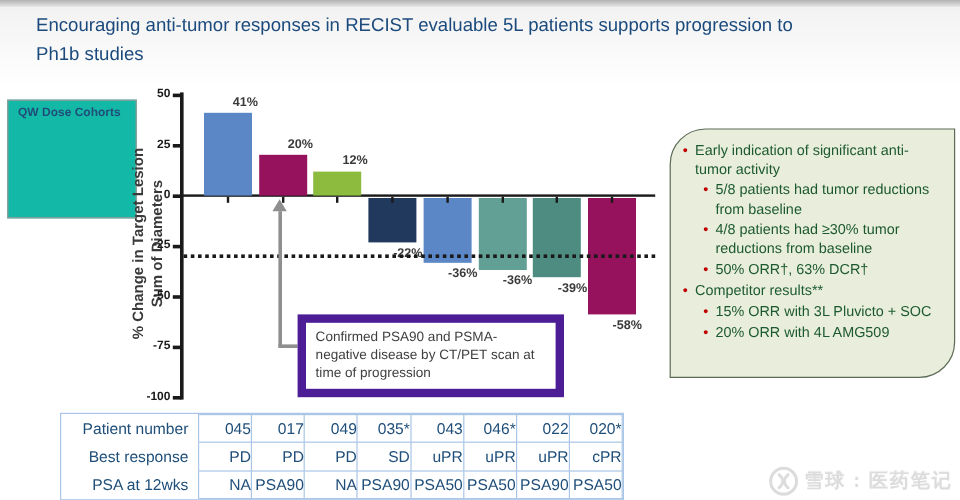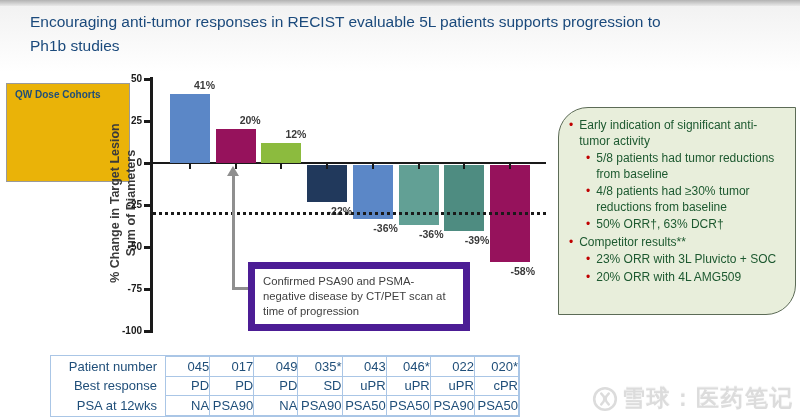--- a/index.html
+++ b/index.html
@@ -9,22 +9,22 @@
 
   
   .top-strip{position:absolute;left:0;top:0;width:800px;height:6px;
              background:linear-gradient(#b2b2b2,#e9e9e9);}
   .title-area{position:absolute;left:0;top:6px;width:800px;height:66px;
               background:linear-gradient(#f2f2f2,#ffffff);}
   .slide-title{position:absolute;left:30px;top:10px;width:745px;
                color:#1b4a7c;font-size:15.5px;line-height:24px;font-weight:500;}
 
   
-  .legend{position:absolute;left:6px;top:83px;width:124px;height:99px;
-          background:#eab308;border:1px solid #9a9a9a;padding:5px 0 0 8px;box-sizing:border-box;}
+  .legend{position:absolute;left:6px;top:83px;width:108px;height:99px;
+          background:#14b8a6;border:1px solid #9a9a9a;padding:5px 0 0 8px;box-sizing:border-box;}
   .legend-title{color:#1f4e79;font-size:10px;font-weight:bold;margin-bottom:3px;}
   .leg-row{display:flex;align-items:center;margin-bottom:3.5px;}
   .leg-swatch{width:12px;height:11px;margin-right:5px;flex:0 0 auto;}
   .leg-label{color:#1f4e79;font-size:9.5px;font-weight:600;white-space:nowrap;}
 
   
   .y-axis-line{position:absolute;left:150px;top:77px;width:2.5px;height:256px;background:#1a1a1a;}
   .zero-line{position:absolute;left:151px;top:161.5px;width:395px;height:2.5px;background:#1a1a1a;}
   .y-label{position:absolute;left:-6px;top:186px;width:260px;height:34px;
            transform:rotate(-90deg);text-align:center;
@@ -51,31 +51,31 @@
 
   
   .green-box{position:absolute;left:558px;top:107px;width:238px;height:208px;box-sizing:border-box;
              background:#e8eedb;border:1.5px solid #5c6b56;
              border-radius:30px 0 30px 0;padding:10px 8px 6px 10px;}
   .b-row{display:flex;margin-bottom:2px;color:#1d5930;font-size:12px;line-height:15.5px;}
   .b-row .dot{color:#c00000;margin-right:6px;font-size:12px;line-height:15.5px;}
   .b-row.lvl2{margin-left:17px;}
 
   
-  .table-wrap{position:absolute;left:50px;top:355px;width:470px;height:62px;
+  .table-wrap{position:absolute;left:50px;top:344px;width:470px;height:73px;
               border:1px solid #aac6e6;box-sizing:border-box;}
   table.results{border-collapse:collapse;width:100%;height:100%;table-layout:fixed;}
   table.results td{border:1px solid #aac6e6;color:#1f4e79;font-size:13px;
                    text-align:right;padding:0;}
   table.results td.hdr{border-top:none;border-bottom:none;border-left:none;
                        text-align:right;padding-right:8px;width:106px;}
 
   
   .watermark{position:absolute;right:6px;bottom:3px;display:flex;align-items:center;}
-  .wm-text{color:#dcdcdc;font-size:23px;font-weight:bold;letter-spacing:1.5px;
+  .wm-text{color:#dcdcdc;font-size:16px;font-weight:bold;letter-spacing:1.5px;
            text-shadow:0 1px 0 rgba(255,255,255,.9),0 -1px 1px rgba(0,0,0,.06);}
   .wm-icon{margin-right:4px;}
 </style>
 </head>
 <body>
 
 <div class="slide">
 
   <div class="top-strip"></div>
   <div class="title-area"></div>
@@ -158,21 +158,21 @@
         <div class="b-row lvl2">
           <span class="dot">•</span>
           <span>50% ORR†, 63% DCR†</span>
         </div>
         <div class="b-row">
           <span class="dot">•</span>
           <span>Competitor results**</span>
         </div>
         <div class="b-row lvl2">
           <span class="dot">•</span>
-          <span>23% ORR with 3L Pluvicto + SOC</span>
+          <span>15% ORR with 3L Pluvicto + SOC</span>
         </div>
         <div class="b-row lvl2">
           <span class="dot">•</span>
           <span>20% ORR with 4L AMG509</span>
         </div>
       </div>
   </div>
 
   <div class="table-wrap">
     <table class="results">

